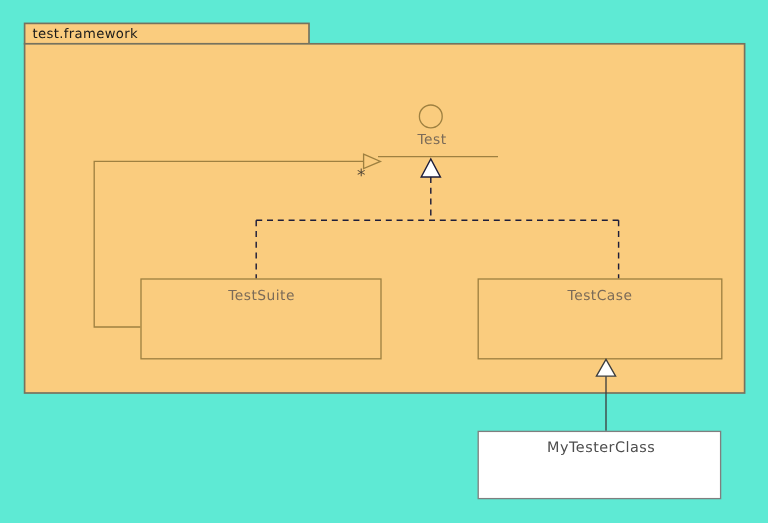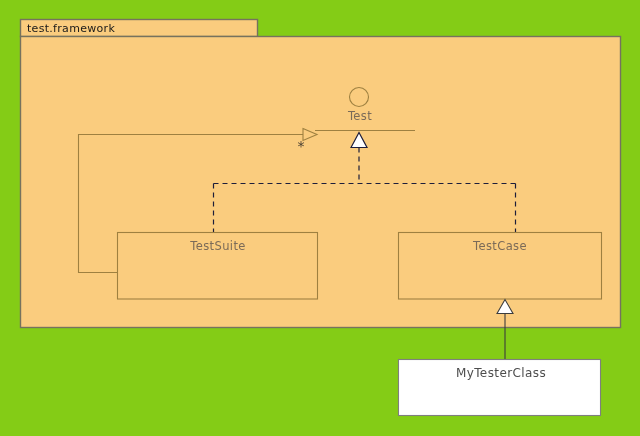--- a/index.html
+++ b/index.html
@@ -8,21 +8,21 @@
     background: #ffffff;
     width: 640px;
     height: 436px;
     overflow: hidden;
     font-family: "DejaVu Sans", "Liberation Sans", sans-serif;
   }
   #canvas {
     position: relative;
     width: 640px;
     height: 436px;
-    background: #84cc16;
+    background: #5eead4;
   }
   svg { display: block; }
 
   
   .pkg-shape   { fill: #FACC7E; stroke: #76725E; stroke-width: 1.4; }
   .pkg-label   { font-size: 11px; fill: #1A1A1A; letter-spacing: 0.3px; }
 
   
   .elem-shape  { fill: #FACC7E; stroke: #9E8040; stroke-width: 1.1; }
   .elem-line   { fill: none; stroke: #9E8040; stroke-width: 1.1; }

